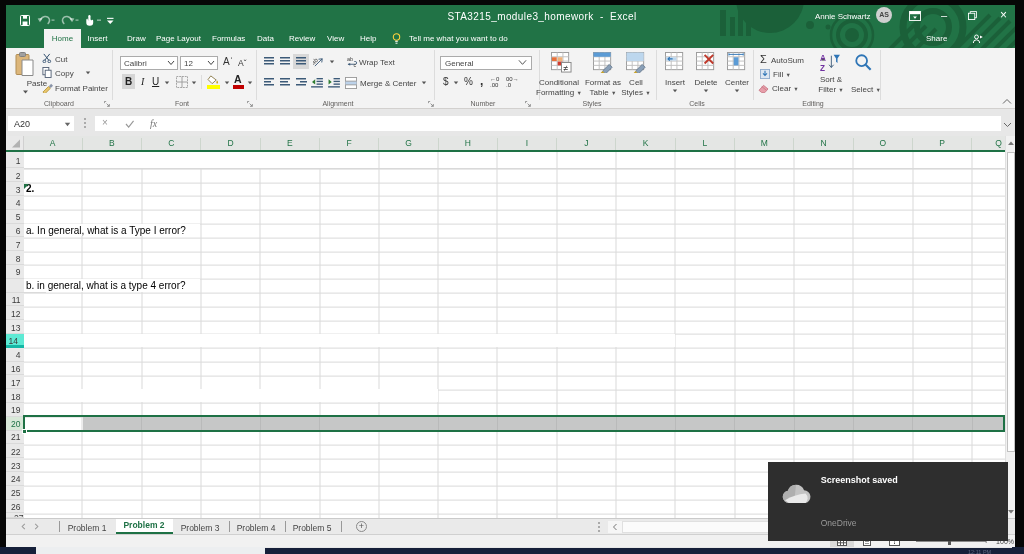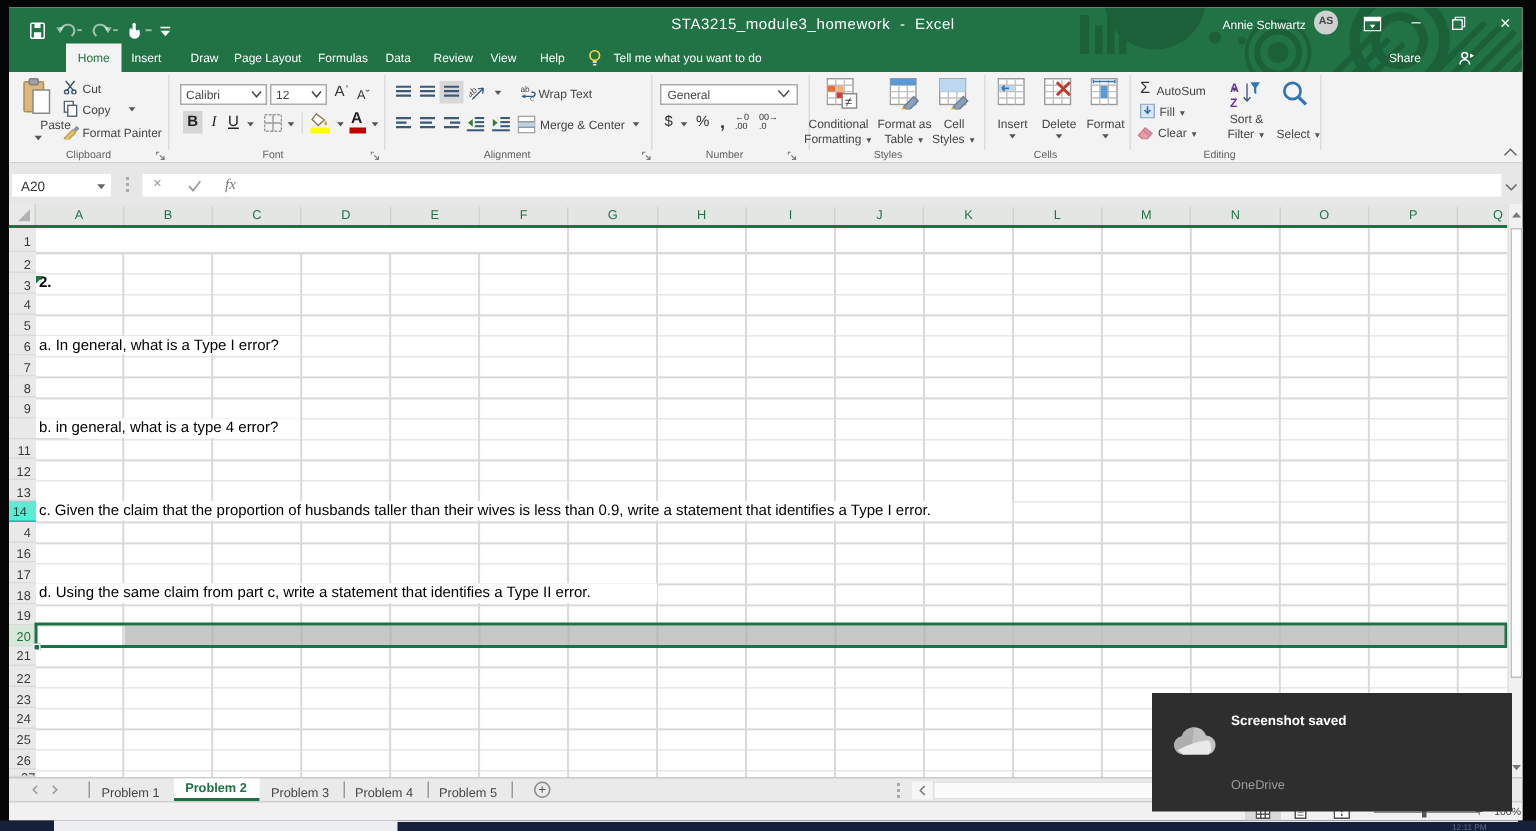--- a/index.html
+++ b/index.html
@@ -356,21 +356,21 @@
         <svg width="6" height="4" viewBox="0 0 6 4">
           <path d="M 0.8 0.5 h4.4 l-2.2 2.8 z" fill="#555"></path>
         </svg>
       </div>
 <svg class="abs" style="left:721px;top:4px;width:21px;height:21px;" viewBox="0 0 22 22">
         <rect x="0.5" y="0.5" width="18" height="18" fill="#fff" stroke="#9a9a9a"></rect>
         <path d="M 0.5 5 h18 M 0.5 9.5 h18 M 0.5 14 h18 M 6.5 0.5 v18 M 12.5 0.5 v18" stroke="#c0c0c0" fill="none"></path>
         <rect x="7" y="5.5" width="5" height="8.5" fill="#5b9bd5"></rect>
         <path d="M 2 2.5 h15 m -15 -1.2 v2.4 m 15 -2.4 v2.4" stroke="#2e75b6" fill="none"></path>
       </svg>
-<div class="abs" style="left:706px;top:30px;width:50px;text-align:center;">Format</div>
+<div class="abs" style="left:706px;top:30px;width:50px;text-align:center;">Center</div>
 <div class="abs" style="left:728px;top:41px;">
         <svg width="6" height="4" viewBox="0 0 6 4">
           <path d="M 0.8 0.5 h4.4 l-2.2 2.8 z" fill="#555"></path>
         </svg>
       </div>
 <div class="abs" style="left:754px;top:5px;font-size:11px;color:#333;">Σ</div>
 <div class="abs" style="left:765px;top:8px;">AutoSum</div>
 <div class="abs" style="left:814px;top:10px;">
         <svg width="6" height="4" viewBox="0 0 6 4">
           <path d="M 0.8 0.5 h4.4 l-2.2 2.8 z" fill="#555"></path>
@@ -466,43 +466,41 @@
 <div class="abs" style="left:0;top:191.0px;width:17.5px;height:13.8px;background:#e9e9e9;border-bottom:1px solid #dadada;overflow:hidden;font-size:8.5px;color:#3a3a3a;text-align:right;padding:2.4px 3px 0 0;">4</div>
 <div class="abs" style="left:0;top:204.8px;width:17.5px;height:13.8px;background:#e9e9e9;border-bottom:1px solid #dadada;overflow:hidden;font-size:8.5px;color:#3a3a3a;text-align:right;padding:2.4px 3px 0 0;">5</div>
 <div class="abs" style="left:0;top:218.6px;width:17.5px;height:13.8px;background:#e9e9e9;border-bottom:1px solid #dadada;overflow:hidden;font-size:8.5px;color:#3a3a3a;text-align:right;padding:2.4px 3px 0 0;">6</div>
 <div class="abs" style="left:0;top:232.4px;width:17.5px;height:13.8px;background:#e9e9e9;border-bottom:1px solid #dadada;overflow:hidden;font-size:8.5px;color:#3a3a3a;text-align:right;padding:2.4px 3px 0 0;">7</div>
 <div class="abs" style="left:0;top:246.2px;width:17.5px;height:13.8px;background:#e9e9e9;border-bottom:1px solid #dadada;overflow:hidden;font-size:8.5px;color:#3a3a3a;text-align:right;padding:2.4px 3px 0 0;">8</div>
 <div class="abs" style="left:0;top:260.0px;width:17.5px;height:13.8px;background:#e9e9e9;border-bottom:1px solid #dadada;overflow:hidden;font-size:8.5px;color:#3a3a3a;text-align:right;padding:2.4px 3px 0 0;">9</div>
 <div class="abs" style="left:0;top:273.8px;width:40px;height:13.8px;background:#e9e9e9;border-bottom:1px solid #dadada;overflow:hidden;font-size:8.5px;color:#3a3a3a;text-align:right;padding:2.4px 3px 0 0;">10</div>
 <div class="abs" style="left:0;top:287.6px;width:17.5px;height:13.8px;background:#e9e9e9;border-bottom:1px solid #dadada;overflow:hidden;font-size:8.5px;color:#3a3a3a;text-align:right;padding:2.4px 3px 0 0;">11</div>
 <div class="abs" style="left:0;top:301.4px;width:17.5px;height:13.8px;background:#e9e9e9;border-bottom:1px solid #dadada;overflow:hidden;font-size:8.5px;color:#3a3a3a;text-align:right;padding:2.4px 3px 0 0;">12</div>
 <div class="abs" style="left:0;top:315.2px;width:17.5px;height:13.8px;background:#e9e9e9;border-bottom:1px solid #dadada;overflow:hidden;font-size:8.5px;color:#3a3a3a;text-align:right;padding:2.4px 3px 0 0;">13</div>
-<div class="abs" style="left:0;top:329.0px;width:17.5px;height:13.8px;background:#5eead4;border-bottom:1px solid #14b8a6;overflow:hidden;font-size:8.5px;color:#3a3a3a;text-align:center;padding:2.4px 3px 0 0;">14</div>
+<div class="abs" style="left:0;top:329.0px;width:17.5px;height:13.8px;background:#5eead4;border-bottom:3px solid #14b8a6;overflow:hidden;font-size:8.5px;color:#3a3a3a;text-align:center;padding:2.4px 3px 0 0;">14</div>
 <div class="abs" style="left:0;top:342.8px;width:17.5px;height:13.8px;background:#e9e9e9;border-bottom:1px solid #dadada;overflow:hidden;font-size:8.5px;color:#3a3a3a;text-align:right;padding:2.4px 3px 0 0;">4</div>
 <div class="abs" style="left:0;top:356.6px;width:17.5px;height:13.8px;background:#e9e9e9;border-bottom:1px solid #dadada;overflow:hidden;font-size:8.5px;color:#3a3a3a;text-align:right;padding:2.4px 3px 0 0;">16</div>
 <div class="abs" style="left:0;top:370.4px;width:17.5px;height:13.8px;background:#e9e9e9;border-bottom:1px solid #dadada;overflow:hidden;font-size:8.5px;color:#3a3a3a;text-align:right;padding:2.4px 3px 0 0;">17</div>
 <div class="abs" style="left:0;top:384.2px;width:17.5px;height:13.8px;background:#e9e9e9;border-bottom:1px solid #dadada;overflow:hidden;font-size:8.5px;color:#3a3a3a;text-align:right;padding:2.4px 3px 0 0;">18</div>
 <div class="abs" style="left:0;top:398.0px;width:17.5px;height:13.8px;background:#e9e9e9;border-bottom:1px solid #dadada;overflow:hidden;font-size:8.5px;color:#3a3a3a;text-align:right;padding:2.4px 3px 0 0;">19</div>
 <div class="abs" style="left:0;top:411.8px;width:17.5px;height:13.8px;background:#d8e8d8;border-bottom:1px solid #dadada;overflow:hidden;font-size:8.5px;color:#1E7145;text-align:right;padding:2.4px 3px 0 0;">20</div>
 <div class="abs" style="left:0;top:425.6px;width:17.5px;height:13.8px;background:#e9e9e9;border-bottom:1px solid #dadada;overflow:hidden;font-size:8.5px;color:#3a3a3a;text-align:right;padding:1px 3px 0 0;">21</div>
 <div class="abs" style="left:0;top:439.4px;width:17.5px;height:13.8px;background:#e9e9e9;border-bottom:1px solid #dadada;overflow:hidden;font-size:8.5px;color:#3a3a3a;text-align:right;padding:2.4px 3px 0 0;">22</div>
 <div class="abs" style="left:0;top:453.2px;width:17.5px;height:13.8px;background:#e9e9e9;border-bottom:1px solid #dadada;overflow:hidden;font-size:8.5px;color:#3a3a3a;text-align:right;padding:2.4px 3px 0 0;">23</div>
 <div class="abs" style="left:0;top:467.0px;width:17.5px;height:13.8px;background:#e9e9e9;border-bottom:1px solid #dadada;overflow:hidden;font-size:8.5px;color:#3a3a3a;text-align:right;padding:2.4px 3px 0 0;">24</div>
 <div class="abs" style="left:0;top:480.8px;width:17.5px;height:13.8px;background:#e9e9e9;border-bottom:1px solid #dadada;overflow:hidden;font-size:8.5px;color:#3a3a3a;text-align:right;padding:2.4px 3px 0 0;">25</div>
 <div class="abs" style="left:0;top:494.6px;width:17.5px;height:13.8px;background:#e9e9e9;border-bottom:1px solid #dadada;overflow:hidden;font-size:8.5px;color:#3a3a3a;text-align:right;padding:2.4px 3px 0 0;">26</div>
 <div class="abs" style="left:0;top:508.4px;width:17.5px;height:4.6px;background:#e9e9e9;border-bottom:1px solid #dadada;overflow:hidden;font-size:8.5px;color:#3a3a3a;text-align:right;padding:-2.2px 3px 0 0;">27</div>
 <div class="abs" style="left:20px;top:177.2px;height:13.8px;line-height:13.8px;font-size:10px;color:#000;font-weight:bold;white-space:nowrap;">2.</div>
 <div class="abs" style="left:18px;top:218.6px;width:176.4px;height:12.8px;background:#fff;"></div>
 <div class="abs" style="left:20px;top:218.6px;height:13.8px;line-height:13.8px;font-size:10px;color:#000;white-space:nowrap;">a. In general, what is a Type I error?</div>
 <div class="abs" style="left:18px;top:273.8px;width:176.4px;height:12.8px;background:#fff;"></div>
 <div class="abs" style="left:20px;top:273.8px;height:13.8px;line-height:13.8px;font-size:10px;color:#000;white-space:nowrap;">b. in general, what is a type 4 error?</div>
 <div class="abs" style="left:18px;top:329.0px;width:650.8px;height:12.8px;background:#fff;"></div>
-<div class="abs" style="left:20px;top:329.0px;height:13.8px;line-height:13.8px;font-size:10px;color:#000;white-space:nowrap;">c. Given the claim that the proportion of husbands taller than their wives is less than 0.9, write a statement that identifies a Type I error.</div>
 <div class="abs" style="left:18px;top:384.2px;width:413.6px;height:12.8px;background:#fff;"></div>
-<div class="abs" style="left:20px;top:384.2px;height:13.8px;line-height:13.8px;font-size:10px;color:#000;white-space:nowrap;">d. Using the same claim from part c, write a statement that identifies a Type II error.</div>
 <svg class="abs" style="left:18px;top:178.8px;width:5px;height:5px;" viewBox="0 0 5 5">
       <path d="M 0 0 h5 l-5 5 z" fill="#217346"></path>
     </svg>
 <div class="abs" style="left:76.8px;top:411.8px;width:922.5px;height:13.8px;background:repeating-linear-gradient(to right, transparent 0 58.3px, #b9baba 58.3px 59.3px), #c6c7c7;background-position:0 0;"></div>
 <div class="abs" style="left:17.0px;top:410.3px;width:981.8px;height:16.8px;border:2px solid #1E7145;background:transparent;"></div>
 <div class="abs" style="left:15.5px;top:423.6px;width:5px;height:5px;background:#1E7145;border:1px solid #fff;"></div>
 <div class="abs" style="left:999.3px;top:131px;width:9.7px;height:382px;background:#f1f1f1;border-left:1px solid #e0e0e0;">
 <div class="abs" style="left:1px;top:1px;width:8px;height:13px;text-align:center;">
         <svg width="8" height="13" viewBox="0 0 8 13">
           <path d="M 1 8 l 3 -3.5 l 3 3.5 z" fill="#777"></path>

